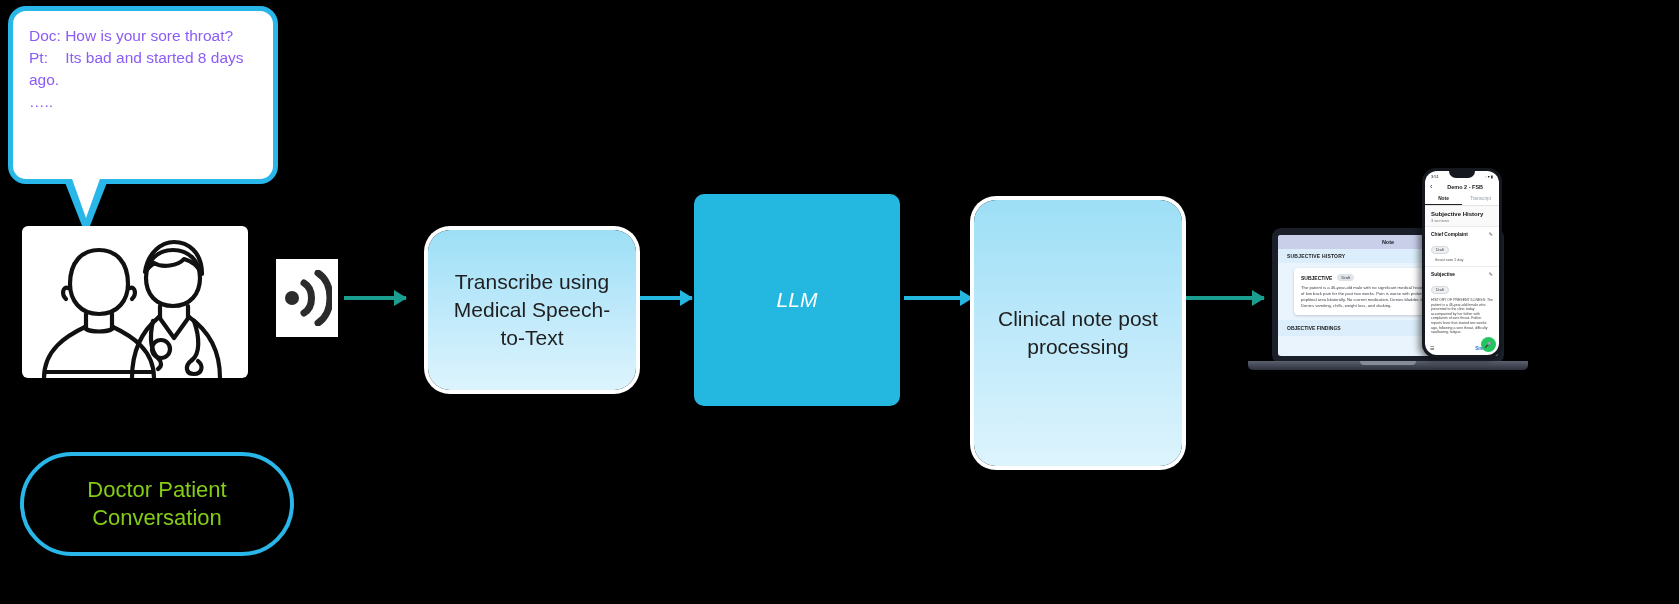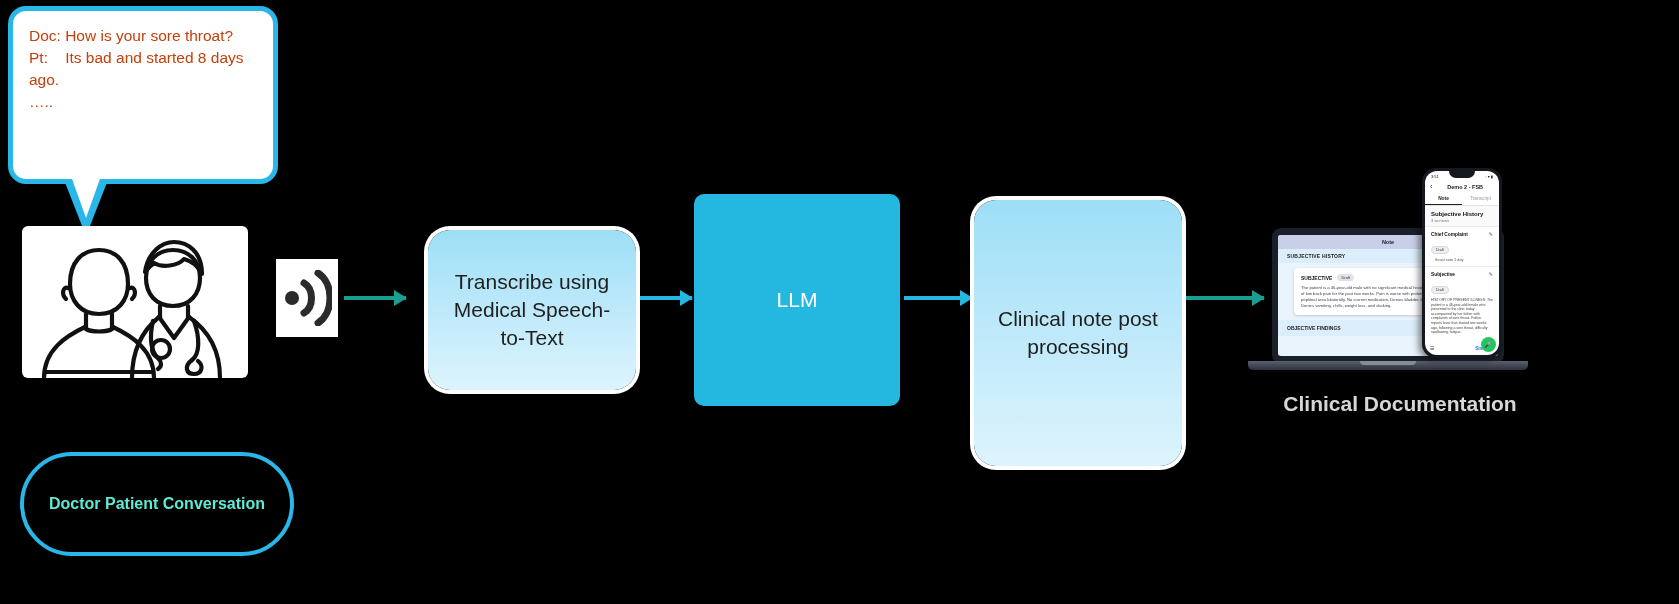--- a/index.html
+++ b/index.html
@@ -11,21 +11,21 @@
   }
   #stage { position: relative; width: 1679px; height: 604px; background:#000; }
 
   
   .bubble {
     position: absolute; left: 8px; top: 6px; width: 270px; height: 178px;
     background: #ffffff; border: 5px solid #29b6e8; border-radius: 18px;
     padding: 14px 16px 10px 16px;
   }
   .bubble-line {
-    font-size: 15.5px; line-height: 22px; color: #c2410c;
+    font-size: 15.5px; line-height: 22px; color: #8b5cf6;
     white-space: pre-wrap;
   }
   .bubble-gap { height: 8px; }
   .bubble-tail-outer {
     position: absolute; left: 64px; top: 180px; width: 0; height: 0;
     border-left: 22px solid transparent; border-right: 22px solid transparent;
     border-top: 56px solid #29b6e8;
   }
   .bubble-tail-inner {
     position: absolute; left: 71px; top: 176px; width: 0; height: 0;
@@ -53,21 +53,21 @@
     display: flex; align-items: center; justify-content: center;
     text-align: center; padding: 8px 14px;
   }
   .pbox .ptext { font-size: 21px; line-height: 28px; }
   .pbox.light {
     background: linear-gradient(to bottom, #9ddff6 0%, #bbe8fa 45%, #ddf4fd 100%);
     color: #1f1f1f;
     box-shadow: 0 0 0 4px #ffffff;
   }
   .pbox.solid {
-    background: #24b8e0; color: #ffffff; border-radius: 10px;
+    background: #24b8e0; color: #ffffff; border-radius: 10px; font-style: italic;
   }
   #box-transcribe { left: 428px; top: 194px; width: 208px; height: 160px; margin-top: 36px; }
   #box-llm        { left: 694px; top: 194px; width: 206px; height: 212px; }
   #box-postproc   { left: 974px; top: 200px; width: 208px; height: 266px; }
 
   
   .arrow { position: absolute; height: 4px; }
   .arrow .shaft { position:absolute; left:0; top:0; height:4px; width:100%; }
   .arrow .head {
     position:absolute; right:-1px; top:-6px; width:0; height:0;
@@ -81,21 +81,21 @@
   #arrow-3 .shaft { background:#24b8e0; } #arrow-3 .head { border-left: 13px solid #24b8e0; }
   #arrow-4 { left: 1186px; top: 296px; width: 78px; }
   #arrow-4 .shaft { background:#1a9e8f; } #arrow-4 .head { border-left: 13px solid #1a9e8f; }
 
   
   .pill {
     position: absolute; left: 20px; top: 452px; width: 274px; height: 104px;
     border: 4px solid #29b6e8; border-radius: 52px;
     display:flex; align-items:center; justify-content:center; text-align:center;
   }
-  .pill .ptxt { font-size: 16px; line-height: 28px; color: #5eead4; font-weight: bold; }
+  .pill .ptxt { font-size: 22px; line-height: 28px; color: #84cc16; }
 
   
   #devices { position:absolute; left: 1250px; top: 160px; width: 300px; height: 250px; }
 
   .laptop { position:absolute; left: 22px; top: 68px; width: 232px; height: 146px; }
   .laptop-body {
     position:absolute; left:0; top:0; width: 232px; height: 136px;
     background:#1b1f2a; border-radius: 9px; padding: 7px 6px 8px 6px;
   }
   .laptop-screen {
@@ -343,14 +343,13 @@
         </div>
         <div class="ph-bottom">
           <span class="ph-burger">☰</span>
           <span class="ph-brand">Simbo.ai</span>
           <div class="ph-fab">🎤</div>
         </div>
       </div>
     </div>
   </div>
 
-  <div class="device-caption">Clinical Documentation</div>
 </div>
 
 </body></html>

